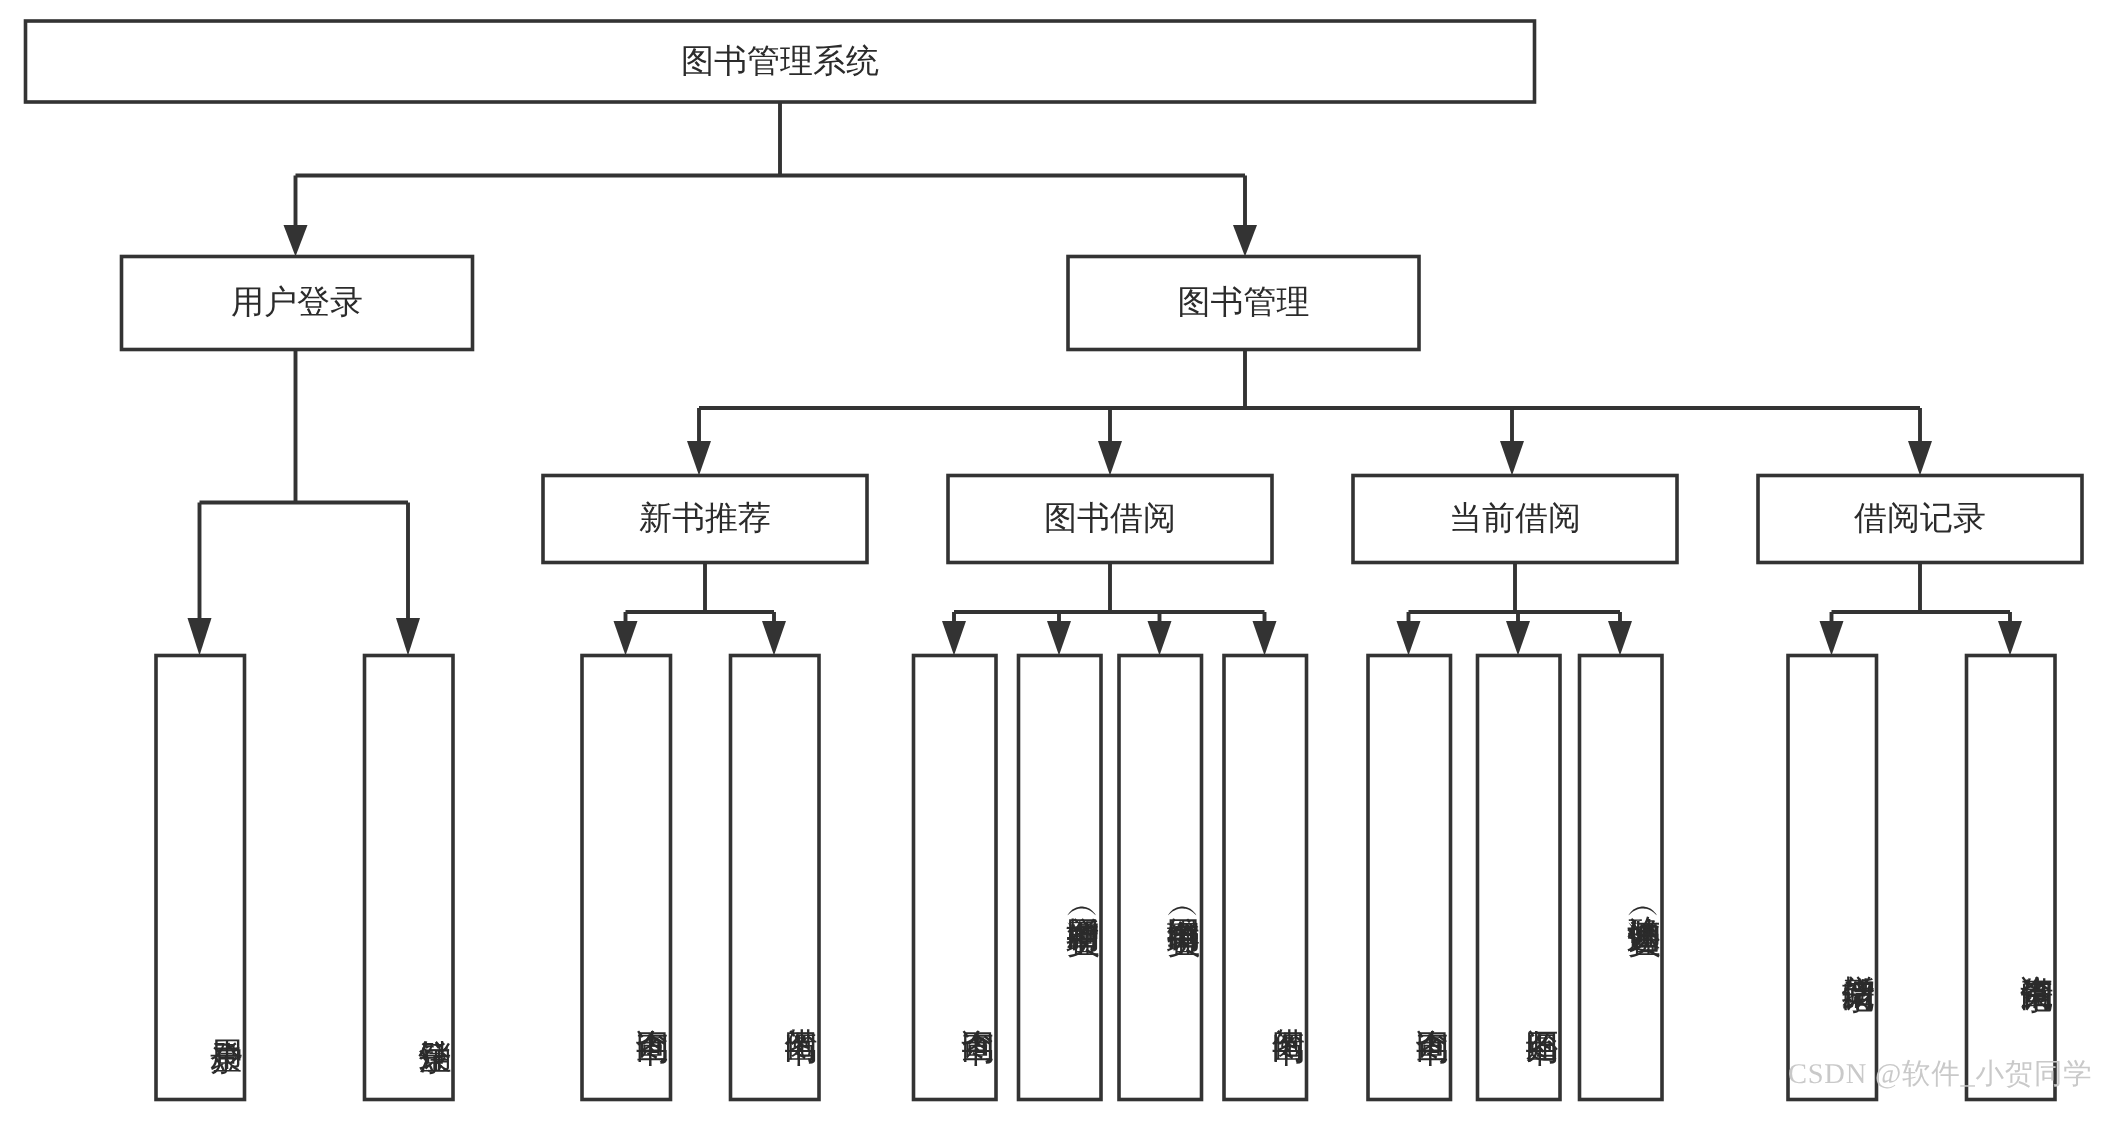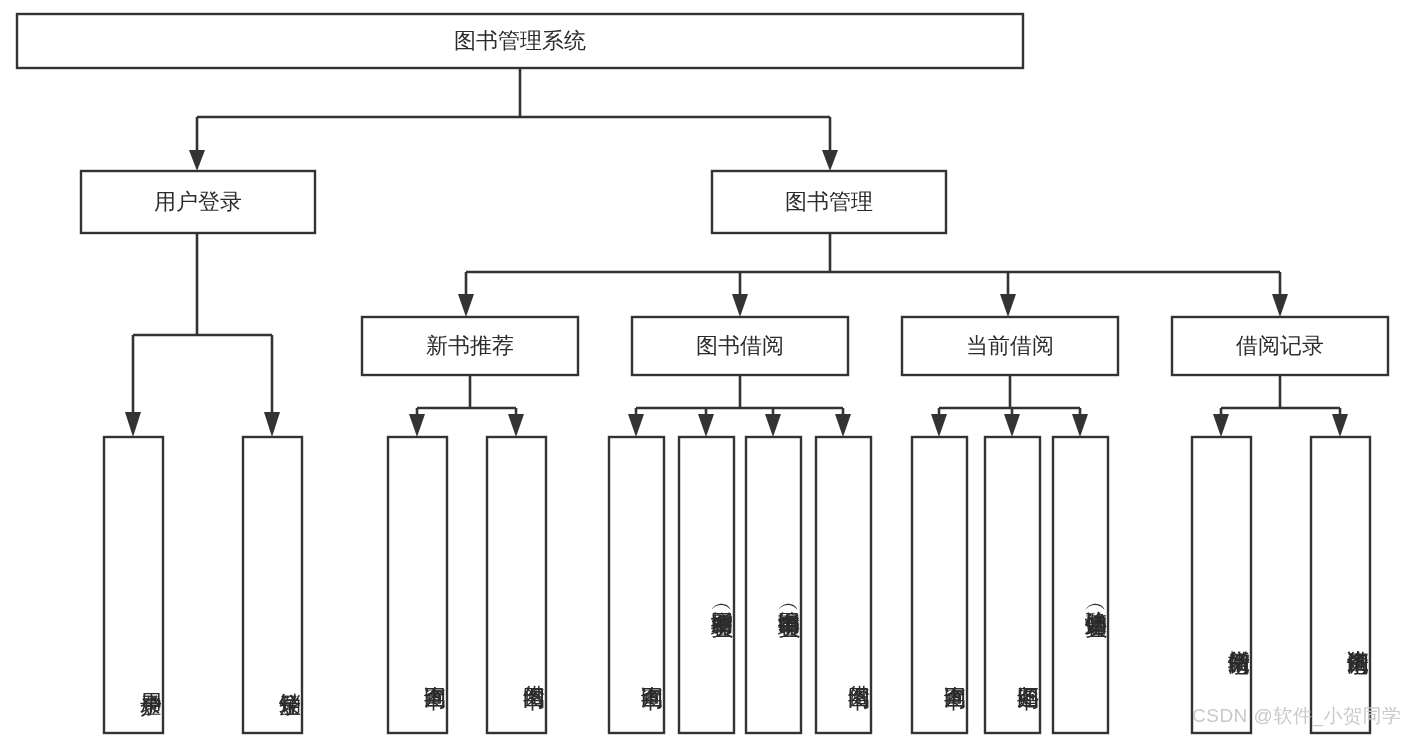--- a/index.html
+++ b/index.html
@@ -211,15 +211,15 @@
   <div class="node-label-vertical" style="left:912px; top:437px; width:55px; height:296px; padding-top:85px;">查询图书</div>
 
   <div class="node-label-vertical" style="left:985px; top:437px; width:55px; height:296px; padding-top:85px;">归还图书</div>
 
   <div class="node-label-vertical" style="left:1053px; top:437px; width:55px; height:296px; padding-top:12px;">确认归还（管理员）</div>
 
   <div class="node-label-vertical" style="left:1192px; top:437px; width:59px; height:296px; padding-top:50px;">新增借阅记录</div>
 
   <div class="node-label-vertical" style="left:1311px; top:437px; width:59px; height:296px; padding-top:50px;">查询借阅记录</div>
 
-  <div class="watermark" style="left:1192px; top:703px;">CSDN @软件_小贺同学</div>
+  <div class="watermark" style="left:1192px; top:703px;font-family:Liberation Serif, serif;">CSDN @软件_小贺同学</div>
 
 </div>
 
 </body></html>

